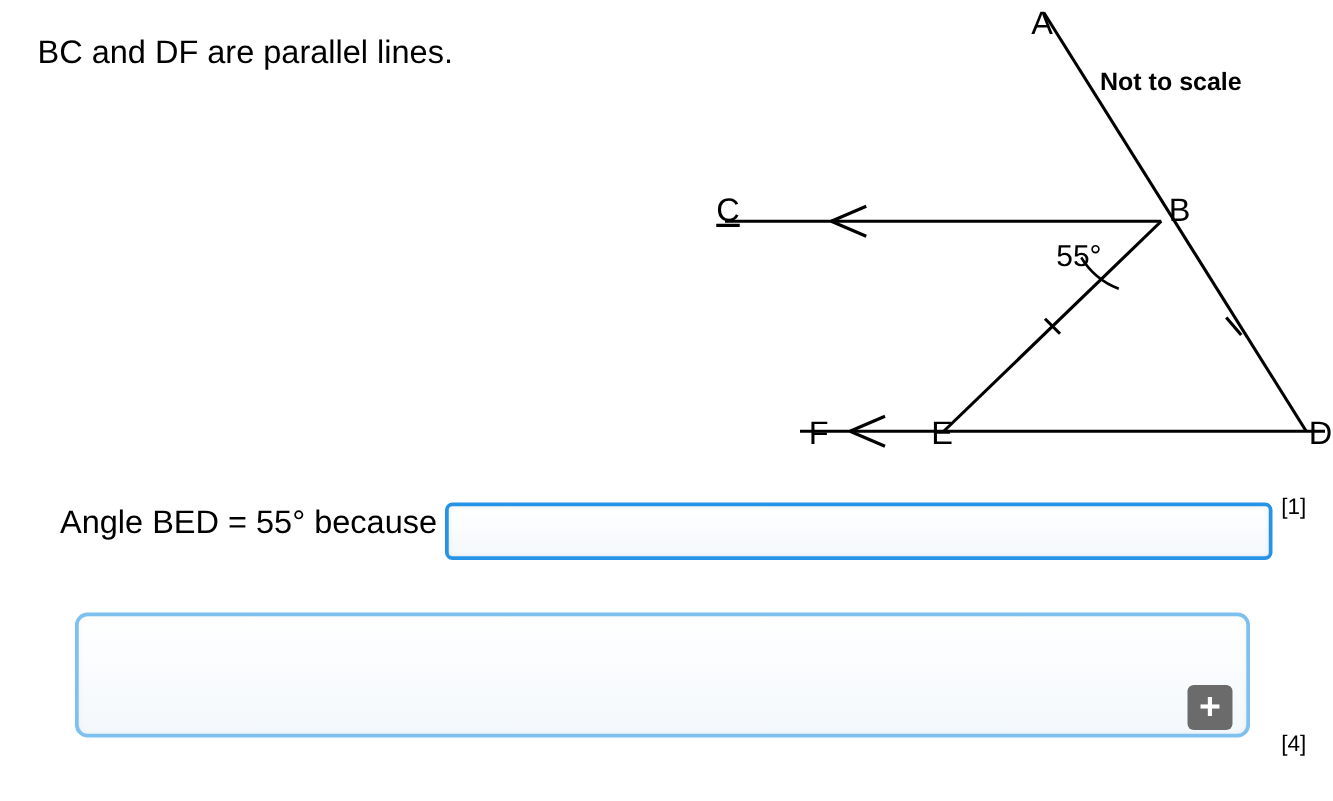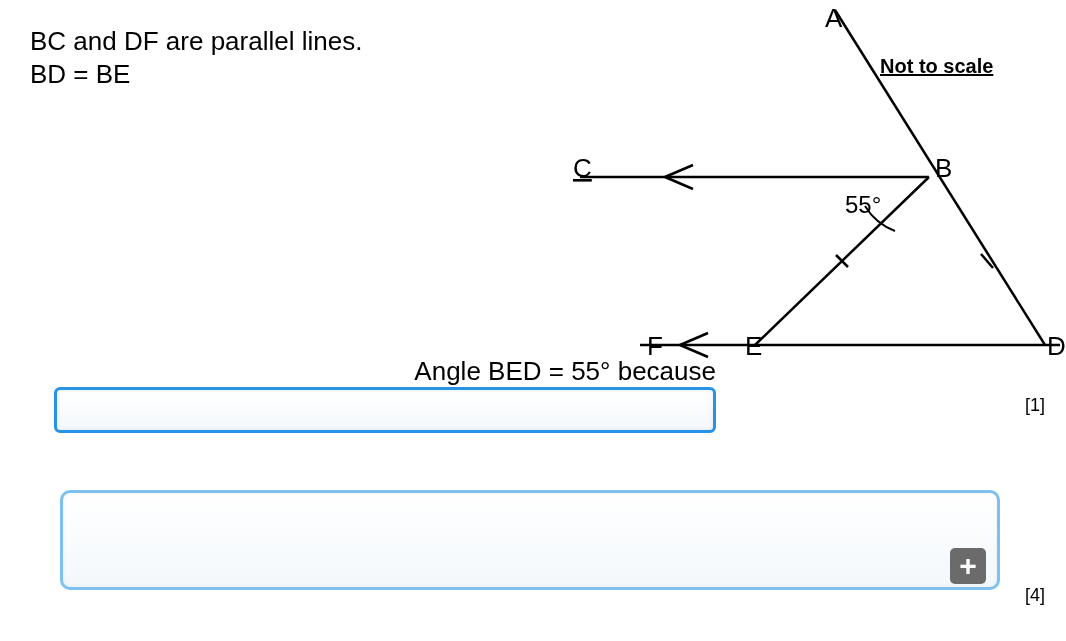--- a/index.html
+++ b/index.html
@@ -20,43 +20,41 @@
     top: 25px;
     font-size: 26px;
     line-height: 1.25;
   }
   .nts {
     position: absolute;
     left: 880px;
     top: 55px;
     font-size: 20px;
     font-weight: bold;
-    text-decoration: underline;
   }
   .diagram {
     position: absolute;
     left: 555px;
     top: 5px;
     width: 510px;
     height: 360px;
     pointer-events: none;
   }
   .part-a {
     position: absolute;
     left: 28px;
     top: 325px;
     font-size: 26px;
   }
   .row-a {
     position: absolute;
     left: 48px;
-    top: 356px;
+    top: 402px;
     display: flex;
-    align-items: flex-end;
-    flex-direction: column;
+    align-items: flex-start;
   }
   .text-a {
     font-size: 26px;
     white-space: nowrap;
   }
   .input-a {
     width: 640px;
     height: 40px;
     margin-left: 6px;
     border: 3px solid #2693e6;
@@ -127,21 +125,20 @@
     font-size: 18px;
   }
 </style>
 </head>
 <body>
 
 <div class="page">
 
   <div class="problem-text">
     <div>BC and DF are parallel lines.</div>
-    <div>BD = BE</div>
   </div>
 
   <div class="nts">Not to scale</div>
 
   <svg class="diagram" viewBox="0 0 510 360">
     <g stroke="#000" stroke-width="2.5" fill="none">
       <line x1="280" y1="5" x2="490" y2="340"></line>
       <line x1="25" y1="172" x2="374" y2="172"></line>
       <line x1="85" y1="340" x2="505" y2="340"></line>
       <line x1="374" y1="172" x2="200" y2="340"></line>

